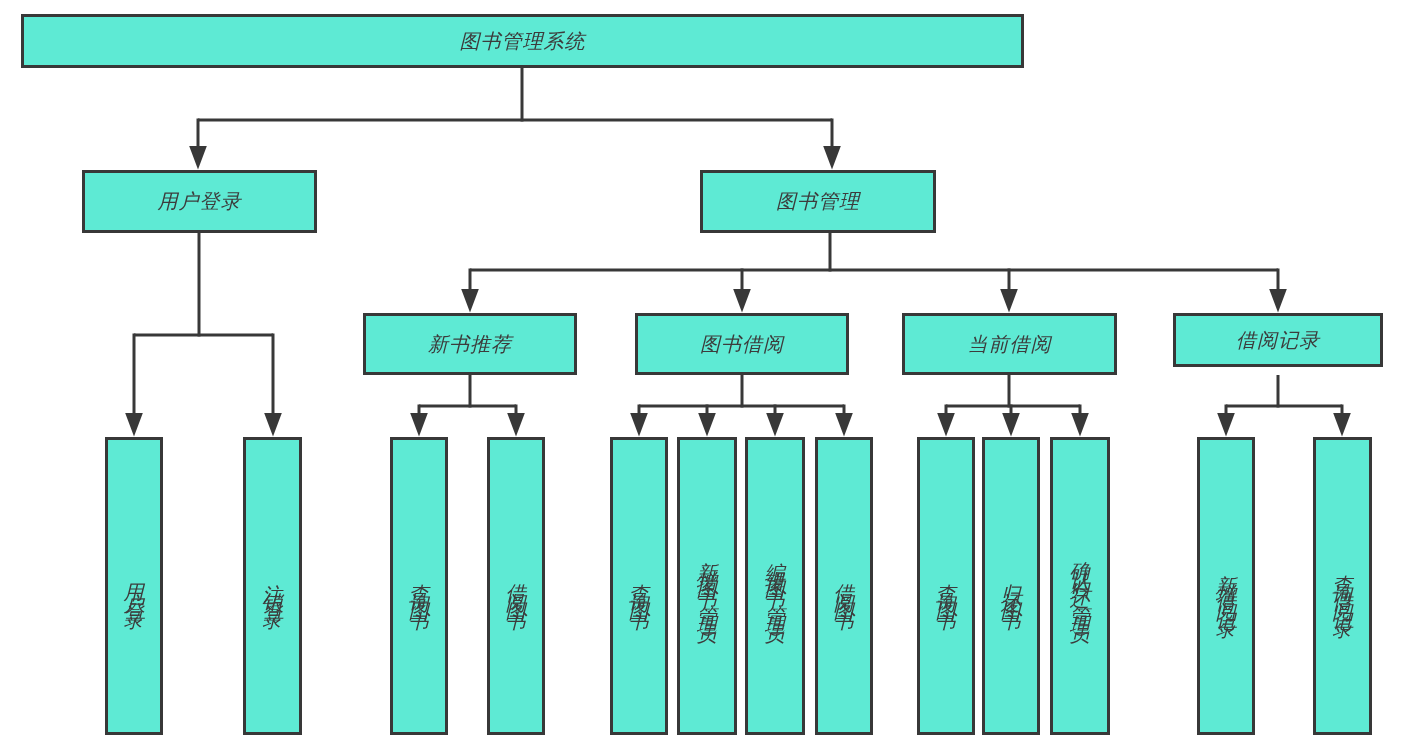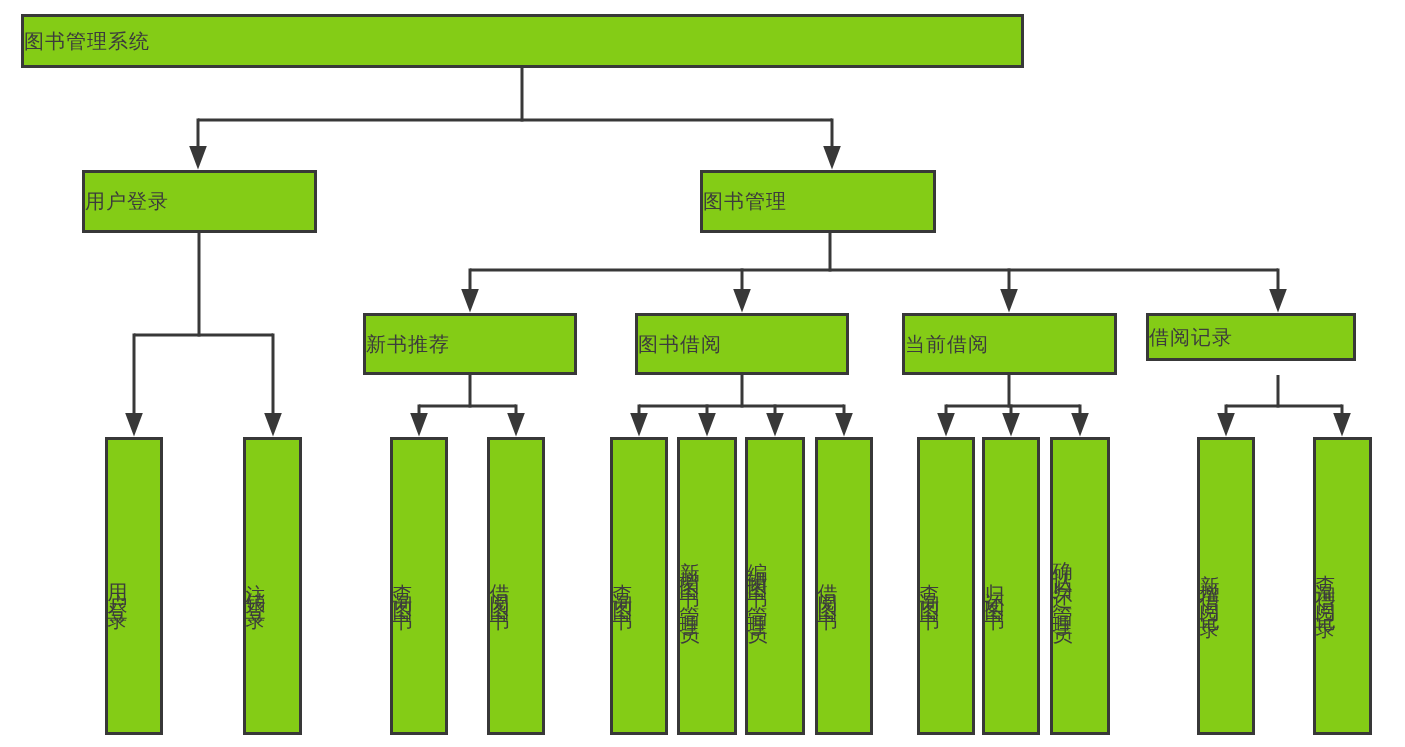--- a/index.html
+++ b/index.html
@@ -8,25 +8,27 @@
     width:1405px;height:747px;
     background:#ffffff;
     font-family:"Liberation Sans","DejaVu Sans",sans-serif;
     color:#3c3c3c;
     overflow:hidden;
   }
   .connectors{position:absolute;left:0;top:0;z-index:0;}
   .node{
     position:absolute;
     box-sizing:border-box;
-    background:#84cc16;
+    background:#5eead4;
     border:3px solid #383838;
     display:flex;
     align-items:center;
+    justify-content:center;
     z-index:1;
+    font-style:italic;
   }
   .node.h span{
     font-size:20px;
     letter-spacing:1px;
     white-space:nowrap;
   }
   .node.v span{
     writing-mode:vertical-rl;
     text-orientation:mixed;
     font-size:20px;
@@ -114,21 +116,21 @@
 
   <div class="node h" style="left:363px;top:313px;width:214px;height:62px">
     <span>新书推荐</span>
   </div>
   <div class="node h" style="left:635px;top:313px;width:214px;height:62px">
     <span>图书借阅</span>
   </div>
   <div class="node h" style="left:902px;top:313px;width:215px;height:62px">
     <span>当前借阅</span>
   </div>
-  <div class="node h" style="left:1146px;top:313px;width:210px;height:48px">
+  <div class="node h" style="left:1173px;top:313px;width:210px;height:54px">
     <span>借阅记录</span>
   </div>
 
   <div class="node v" style="left:105px;top:437px;width:58px;height:298px">
     <span>用户登录</span>
   </div>
   <div class="node v" style="left:243px;top:437px;width:59px;height:298px">
     <span>注销登录</span>
   </div>
 

